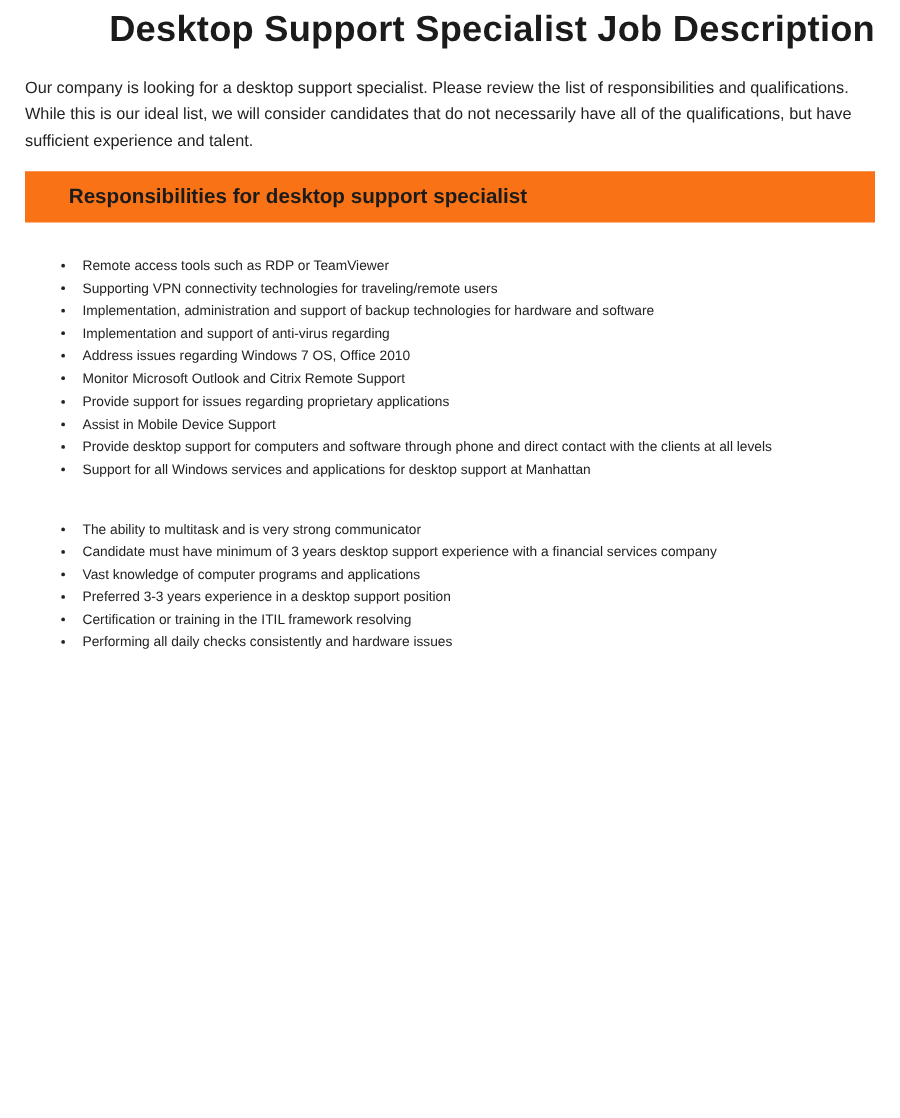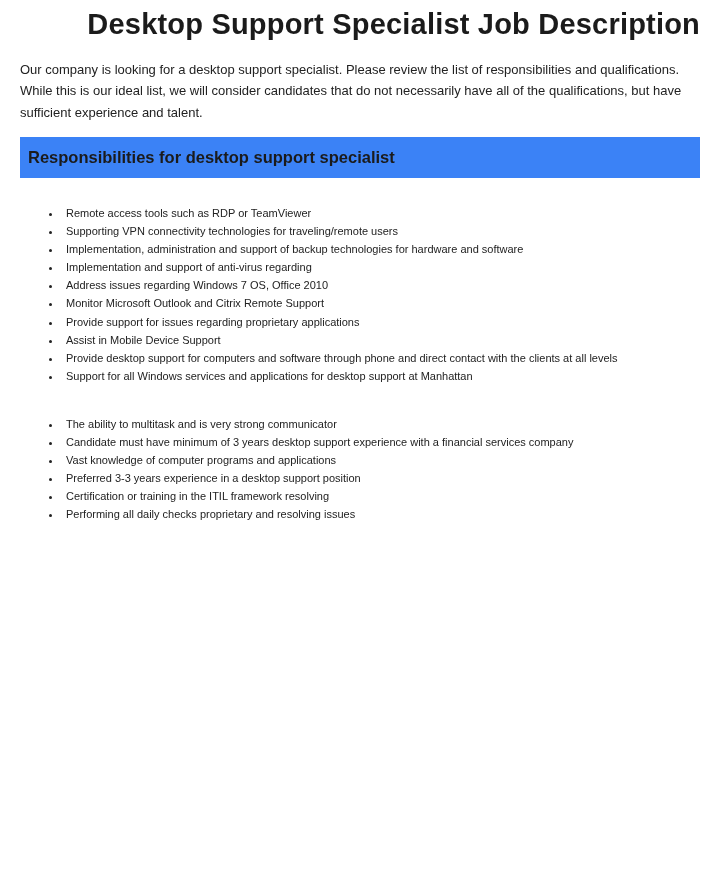--- a/index.html
+++ b/index.html
@@ -23,22 +23,22 @@
     padding: 4px 0 18px 0;
     color: #1b1b1b;
   }
   p.intro {
     font-size: 13px;
     line-height: 1.65;
     color: #222222;
     margin-bottom: 14px;
   }
   .section-bar {
-    background: #3b82f6;
-    padding: 11px 8px;
+    background: #f97316;
+    padding: 11px 35px;
     margin: 0 0 26px 0;
   }
   .section-bar .section-title {
     font-size: 16.5px;
     font-weight: 700;
     color: #1b1b1b;
   }
   ul.bullets {
     list-style: disc;
     margin: 0 0 30px 0;
@@ -93,16 +93,16 @@
       <li>The ability to multitask and is very strong communicator</li>
 
       <li>Candidate must have minimum of 3 years desktop support experience with a financial services company</li>
 
       <li>Vast knowledge of computer programs and applications</li>
 
       <li>Preferred 3-3 years experience in a desktop support position</li>
 
       <li>Certification or training in the ITIL framework resolving</li>
 
-      <li>Performing all daily checks proprietary and resolving issues</li>
+      <li>Performing all daily checks consistently and hardware issues</li>
     </ul>
 
 </div>
 
 </body></html>

